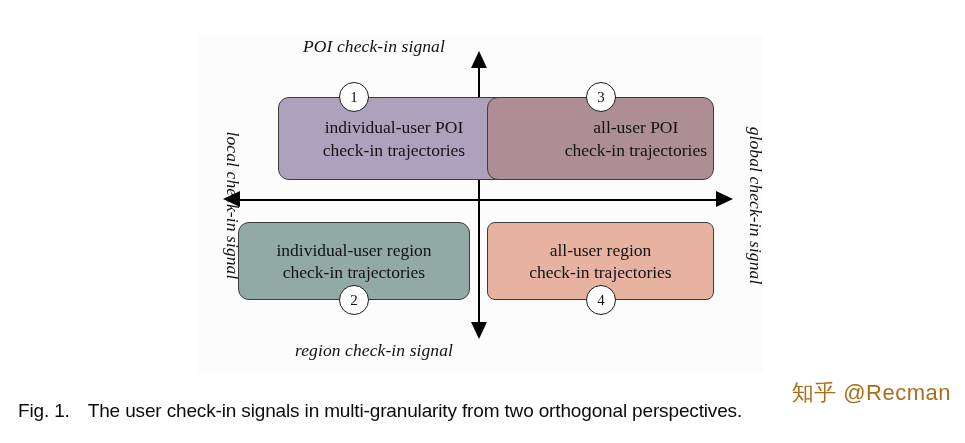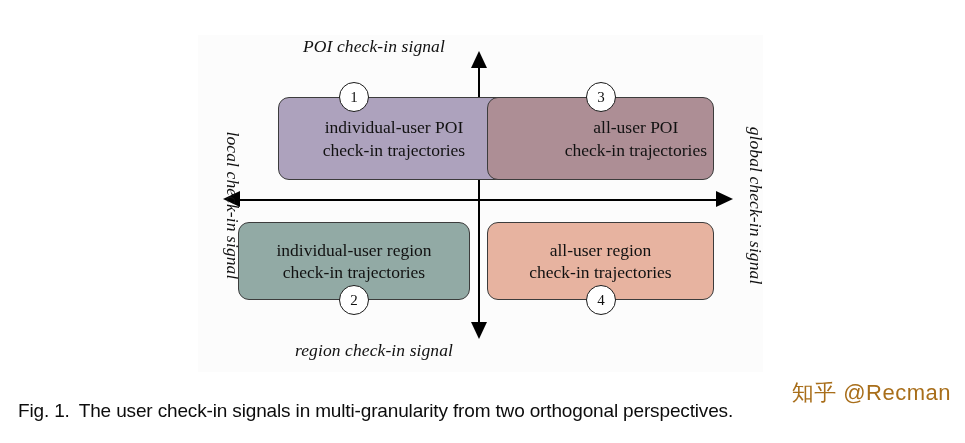--- a/index.html
+++ b/index.html
@@ -81,21 +81,21 @@
   #circle-2{left:141px;top:250px;}
   #circle-4{left:388px;top:250px;}
 
   
   #caption{
     position:absolute;left:18px;top:400px;width:940px;
     font-family:"Liberation Sans",sans-serif;
     font-size:19px;color:#0c0c0c;white-space:nowrap;
     letter-spacing:-0.15px;
   }
-  #caption .cap-prefix{margin-right:9px;}
+  #caption .cap-prefix{margin-right:18px;}
 
   
   #watermark{
     position:absolute;right:14px;top:378px;
     font-family:"Liberation Sans",sans-serif;
     font-size:22px;color:#a16207;opacity:.92;
     white-space:nowrap;pointer-events:none;user-select:none;
     letter-spacing:.5px;
   }
 </style>
@@ -139,21 +139,21 @@
   <div class="qbox" id="box-2" style="background: rgb(146, 170, 165);">
     <div class="txt">
       <span>individual-user region</span><br>
       <span>check-in trajectories</span>
     </div>
   </div>
   <div class="num-circle" id="circle-2">
     <span>2</span>
   </div>
 
-  <div class="qbox" id="box-4" style="background: rgb(231, 179, 160);">
+  <div class="qbox" id="box-4" style="background: rgb(231, 179, 160); border-radius: 8px;">
     <div class="txt">
       <span>all-user region</span><br>
       <span>check-in trajectories</span>
     </div>
   </div>
   <div class="num-circle" id="circle-4">
     <span>4</span>
   </div>
 
 </div>

